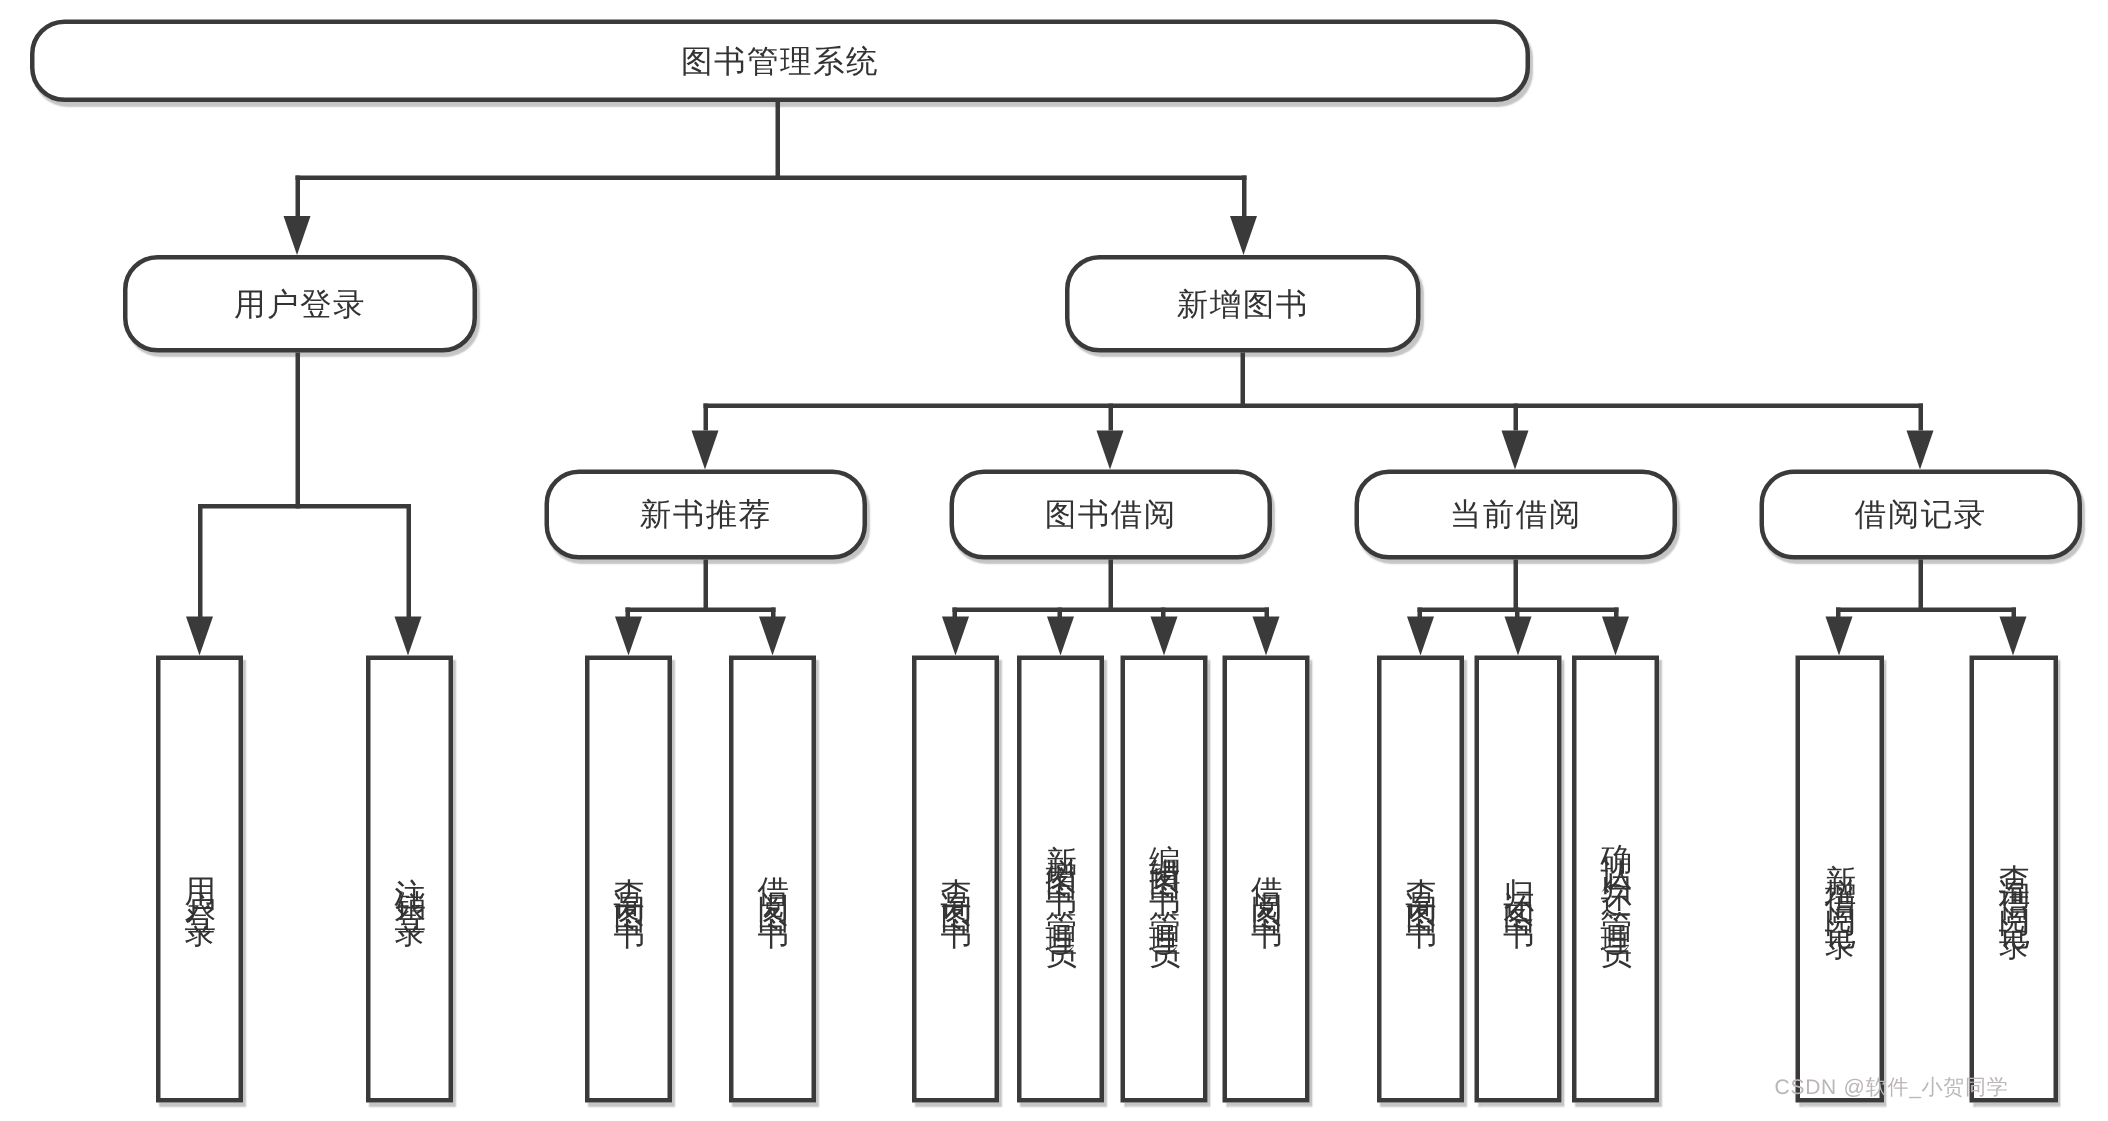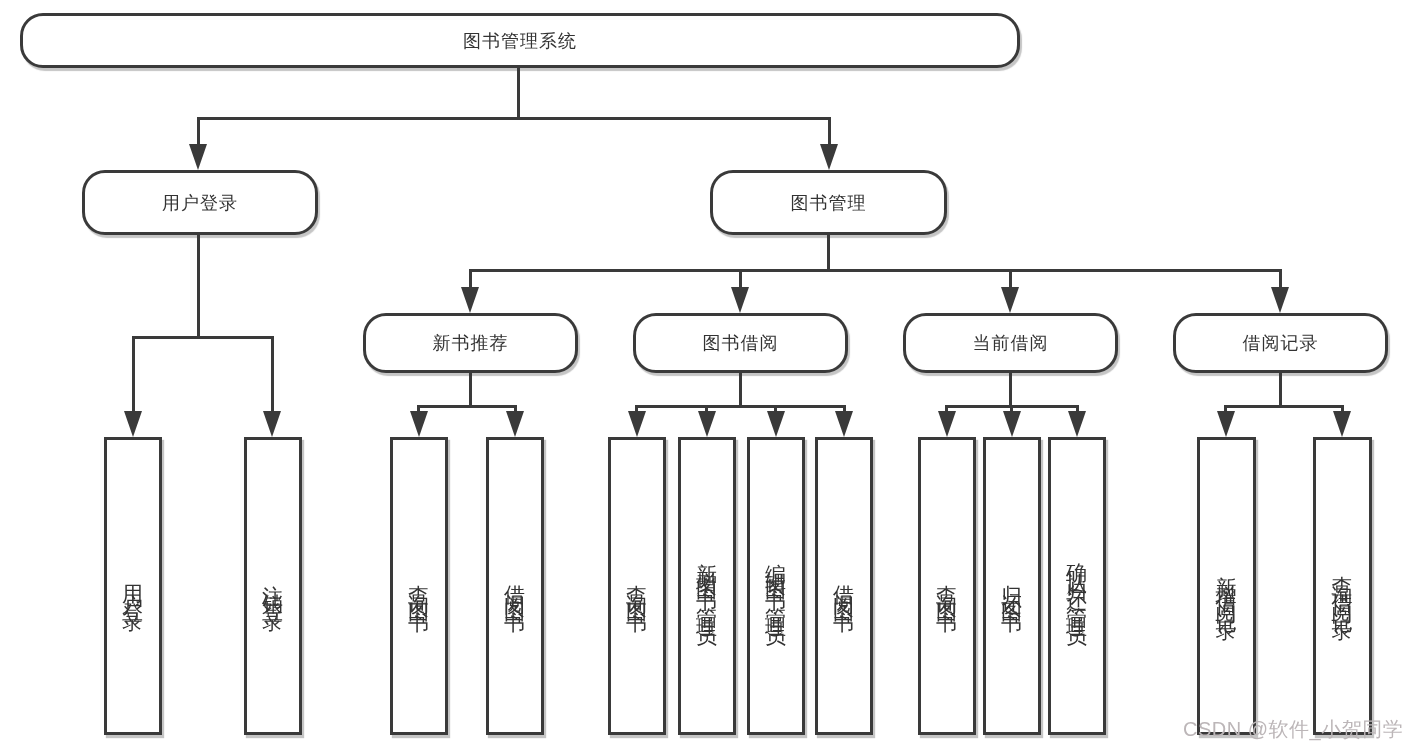--- a/index.html
+++ b/index.html
@@ -20,21 +20,21 @@
     box-sizing: border-box;
     border: 3px solid #3a3a3a;
     background: #ffffff;
     box-shadow: 2px 3px 1px rgba(90, 90, 90, 0.35);
     display: flex;
     align-items: center;
     justify-content: center;
     color: #333333;
   }
   .hbox {
-    font-size: 18px;
+    font-size: 21px;
     letter-spacing: 1px;
     white-space: nowrap;
     border-radius: 23px;
   }
   .vbox .vtext {
     writing-mode: vertical-rl;
     text-orientation: mixed;
     font-size: 21px;
     letter-spacing: 9px;
     line-height: 1;
@@ -55,21 +55,21 @@
     width: 0;
     height: 0;
     border-left: 9px solid transparent;
     border-right: 9px solid transparent;
     border-top: 26px solid #3a3a3a;
   }
   .watermark {
     position: absolute;
     left: 1183px;
     top: 716px;
-    font-size: 20px;
+    font-size: 14px;
     color: #bcb6b8;
     white-space: nowrap;
     letter-spacing: 0.5px;
   }
 </style>
 </head>
 <body>
 
 <div class="canvas">
 
@@ -81,21 +81,21 @@
   <div class="hline" style="left:197px;top:117px;width:634px"></div>
   <div class="vline" style="left:197px;top:117px;height:30px"></div>
   <div class="arrow" style="left:189px;top:144px"></div>
   <div class="vline" style="left:828px;top:117px;height:30px"></div>
   <div class="arrow" style="left:820px;top:144px"></div>
 
   <div class="box hbox" style="left:82px;top:170px;width:236px;height:65px">
     <span>用户登录</span>
   </div>
   <div class="box hbox" style="left:710px;top:170px;width:237px;height:65px">
-    <span>图书管理</span>
+    <span>新增图书</span>
   </div>
 
   <div class="vline" style="left:197px;top:235px;height:104px"></div>
   <div class="hline" style="left:132px;top:336px;width:142px"></div>
   <div class="vline" style="left:132px;top:336px;height:78px"></div>
   <div class="arrow" style="left:124px;top:411px"></div>
   <div class="vline" style="left:271px;top:336px;height:78px"></div>
   <div class="arrow" style="left:263px;top:411px"></div>
 
   <div class="vline" style="left:827px;top:235px;height:37px"></div>

